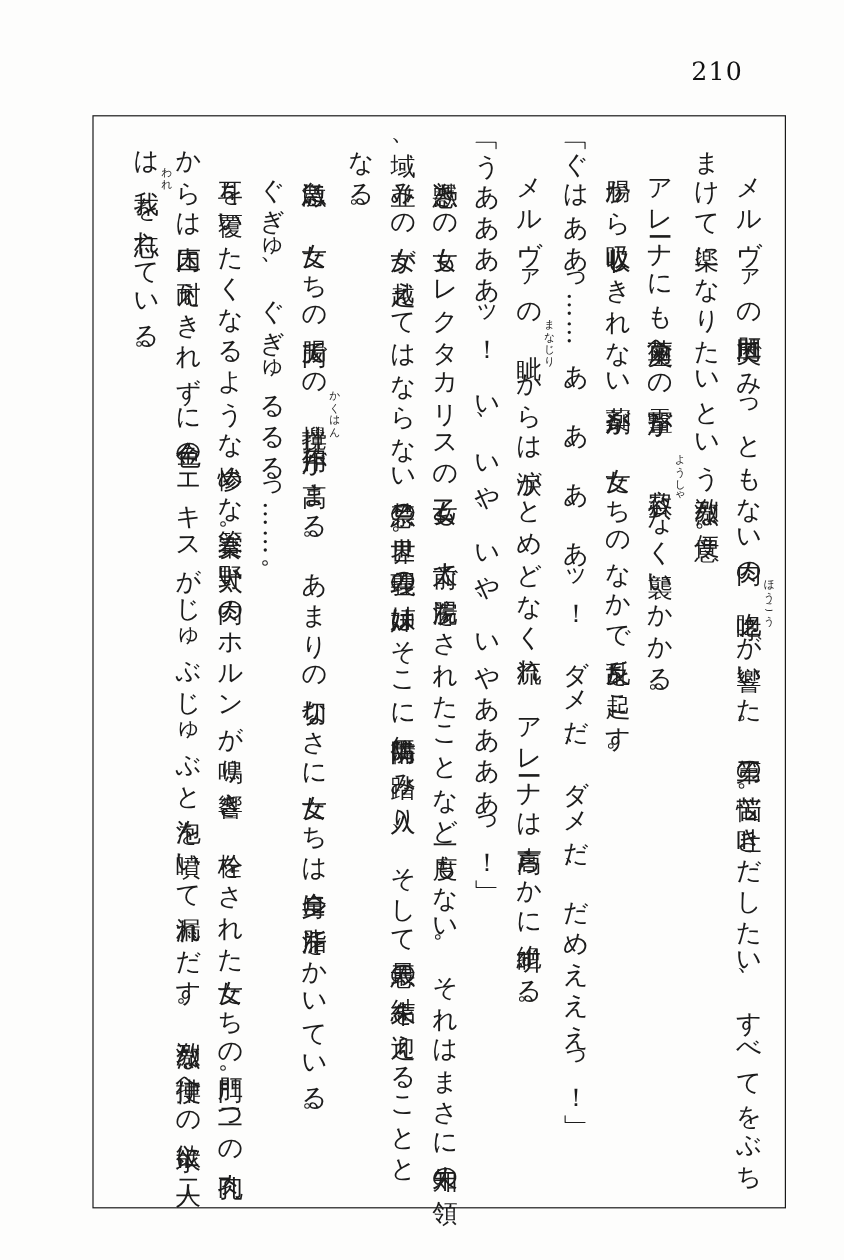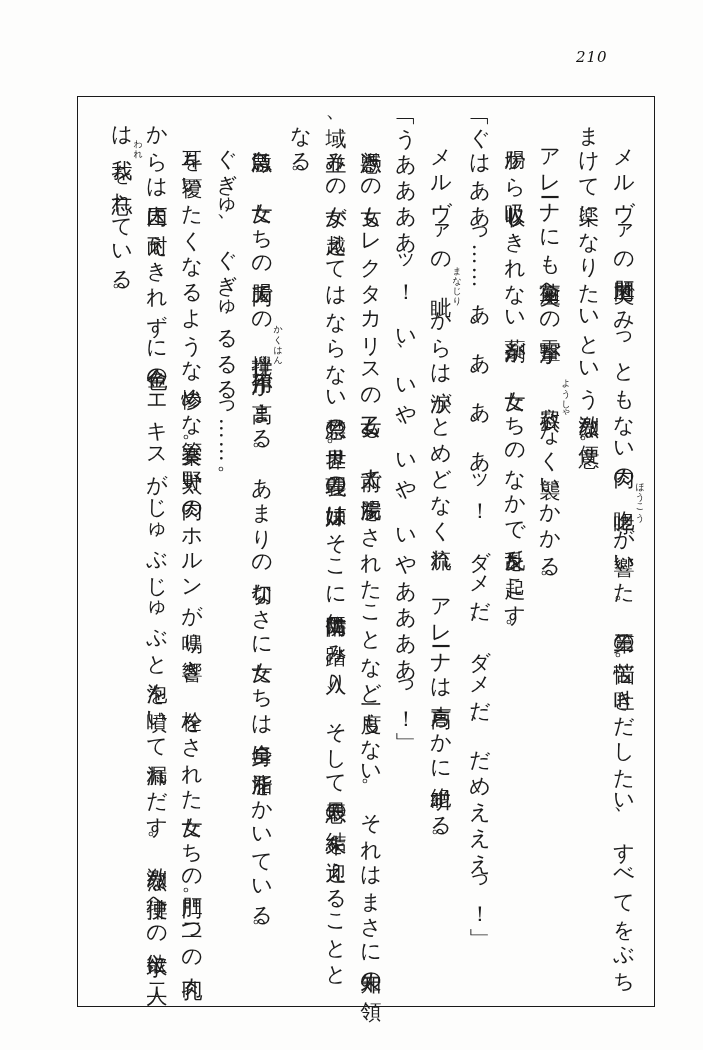--- a/index.html
+++ b/index.html
@@ -3,21 +3,21 @@
 <meta charset="utf-8">
 <style>
   html,body{margin:0;padding:0}
   body{
     width:703px;height:1050px;position:relative;overflow:hidden;
     background:#fdfdfc;color:#1c1c1c;
     font-family:"DejaVu Serif","Liberation Serif",serif;
   }
   .page-number{
     position:absolute;top:48px;left:576px;
-    font-size:15px;font-style:italic;letter-spacing:1px;color:#111;
+    font-size:21px;letter-spacing:1px;color:#111;
   }
   .text-frame{
     position:absolute;left:77px;top:96px;width:578px;height:911px;
     border:1px solid #1a1a1a;box-sizing:border-box;background:transparent;
   }
   .vertical-text{
     position:absolute;top:14px;right:9px;height:878px;
     writing-mode:vertical-rl;
     font-size:21px;line-height:35px;letter-spacing:2px;
     text-align:start;

